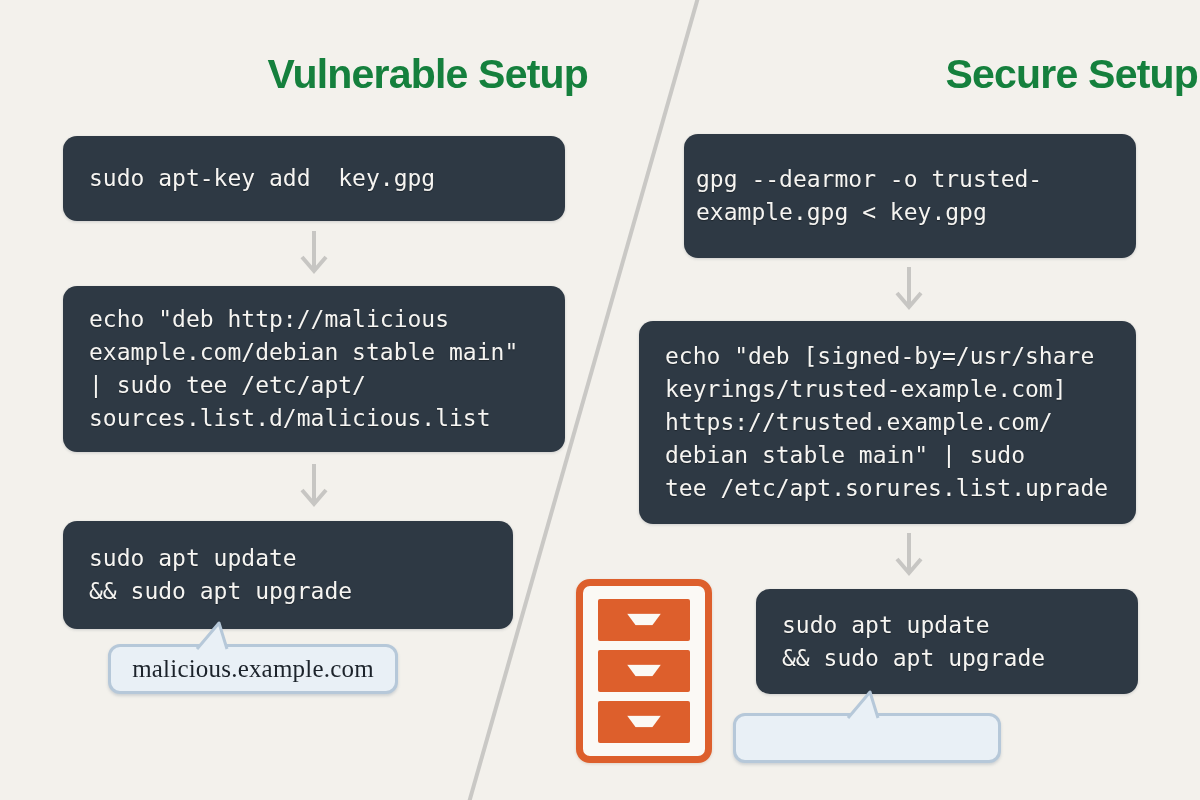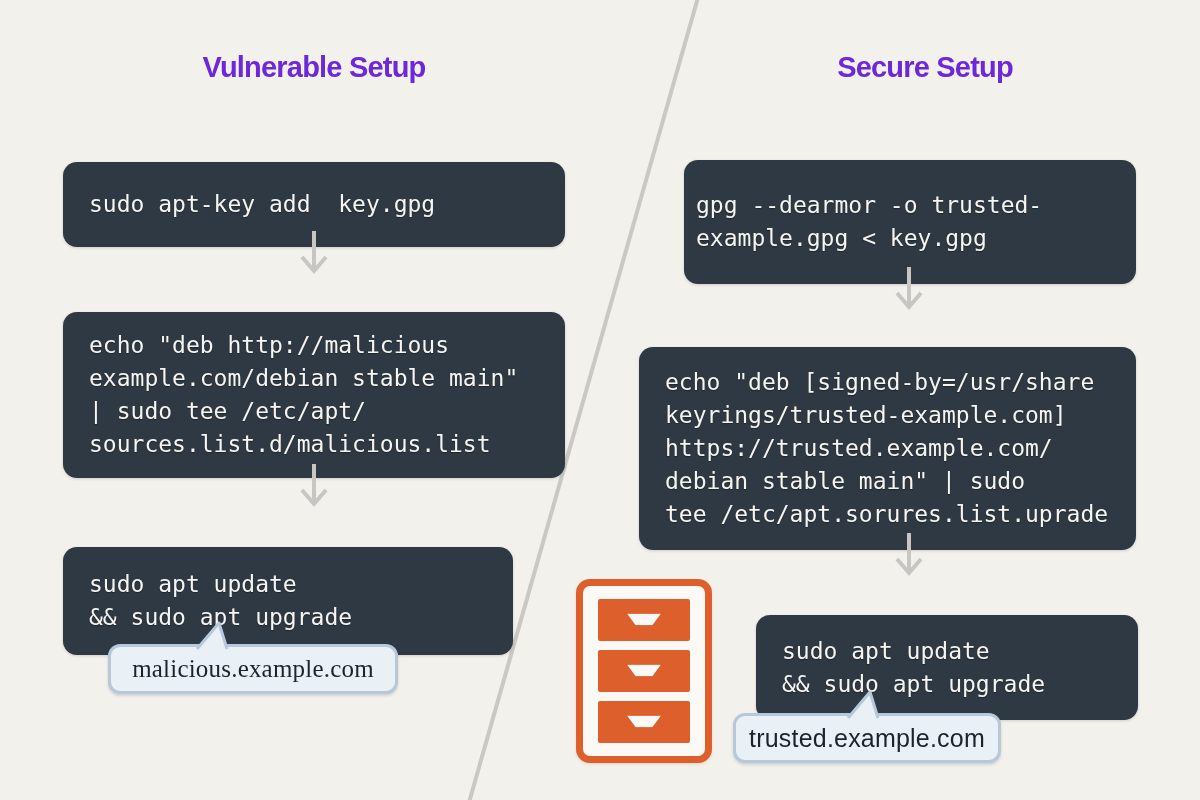--- a/index.html
+++ b/index.html
@@ -13,37 +13,36 @@
   }
   .divider-svg {
     position: absolute;
     left: 0; top: 0;
     width: 1200px; height: 800px;
     pointer-events: none;
   }
   .col-title {
     position: absolute;
     top: 52px;
-    font-size: 29px;
+    font-size: 41px;
     font-weight: 700;
     letter-spacing: -0.8px;
-    color: #6d28d9;
-    text-align: center;
+    color: #15803d;
+    text-align: right;
     line-height: 1.1;
   }
   .code-block {
     position: absolute;
     background: #2e3944;
     border-radius: 14px;
     display: flex;
     align-items: center;
     padding: 0 26px;
     box-sizing: border-box;
     box-shadow: 0 1px 3px rgba(40,50,60,0.18);
-    margin-top: 26px;
   }
   .code-text {
     font-family: "DejaVu Sans Mono", monospace;
     font-size: 23px;
     line-height: 33px;
     color: #f6f5f2;
     white-space: pre-wrap;
     text-shadow: 0 1px 1px rgba(0,0,0,0.35);
   }
   .flow-arrow {
@@ -186,16 +185,15 @@
     <div class="drawer">
       <div class="drawer-handle"></div>
     </div>
   </div>
 
   <div class="bubble" style="left:733px; top:713px; width:268px; height:50px;">
     <svg class="bubble-tail" style="left:110px; top:-27px;" viewBox="0 0 34 30">
       <polygon points="2,30 24,3 32,30" fill="#e9f0f6"></polygon>
       <polyline points="2,29 24,3 32,29" fill="none" stroke="#b6c8d9" stroke-width="3" stroke-linejoin="round"></polyline>
     </svg>
-    <span class="bubble-text">trusted.example.com</span>
   </div>
 
 </div>
 
 </body></html>

